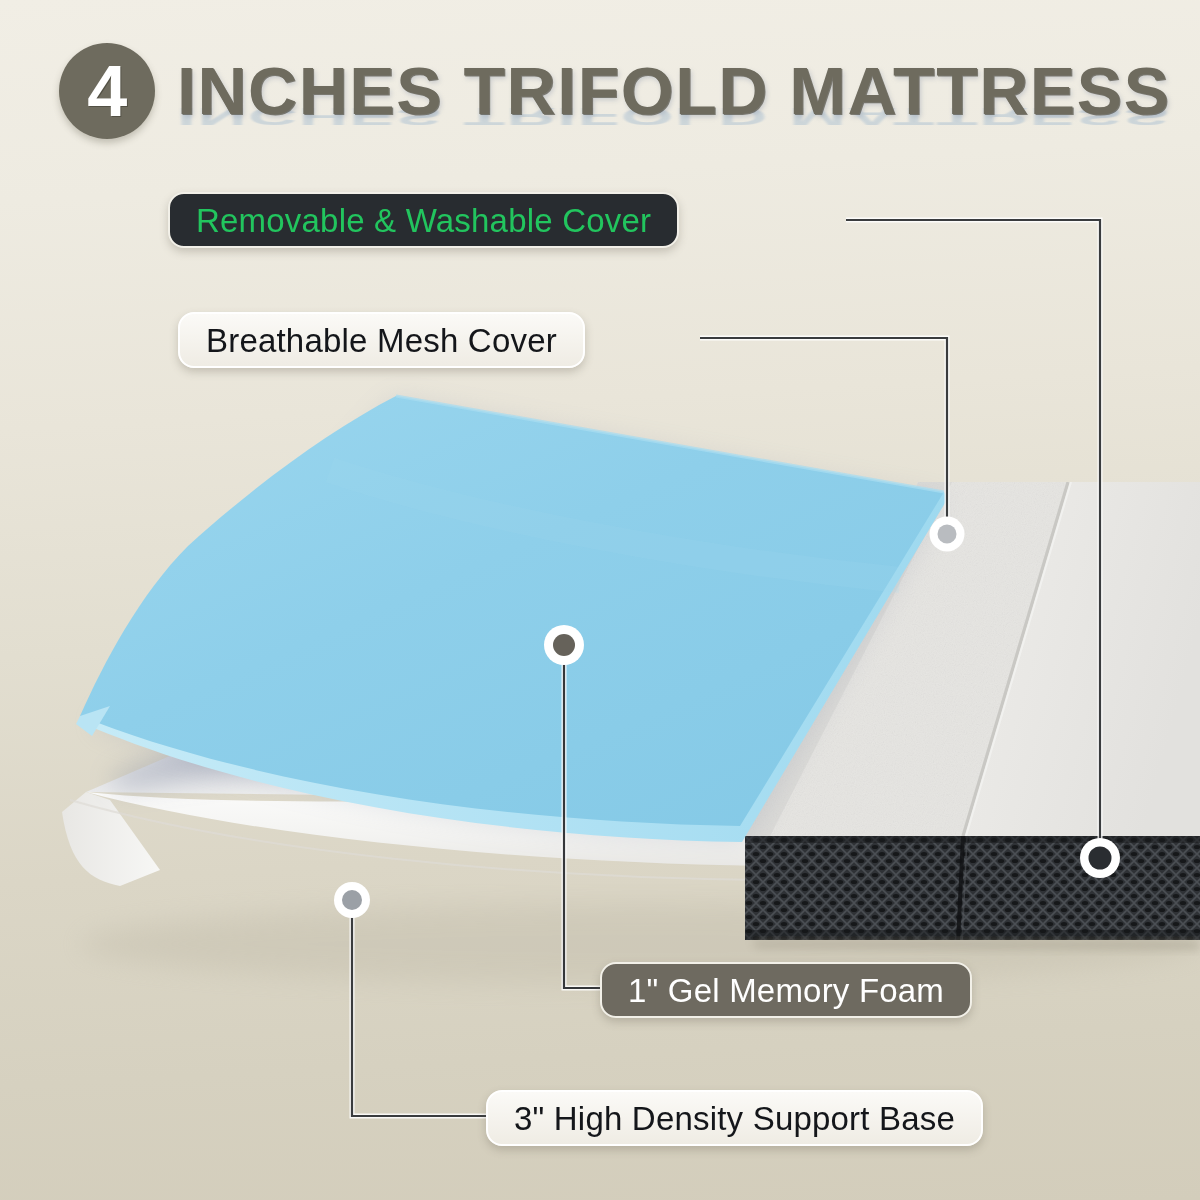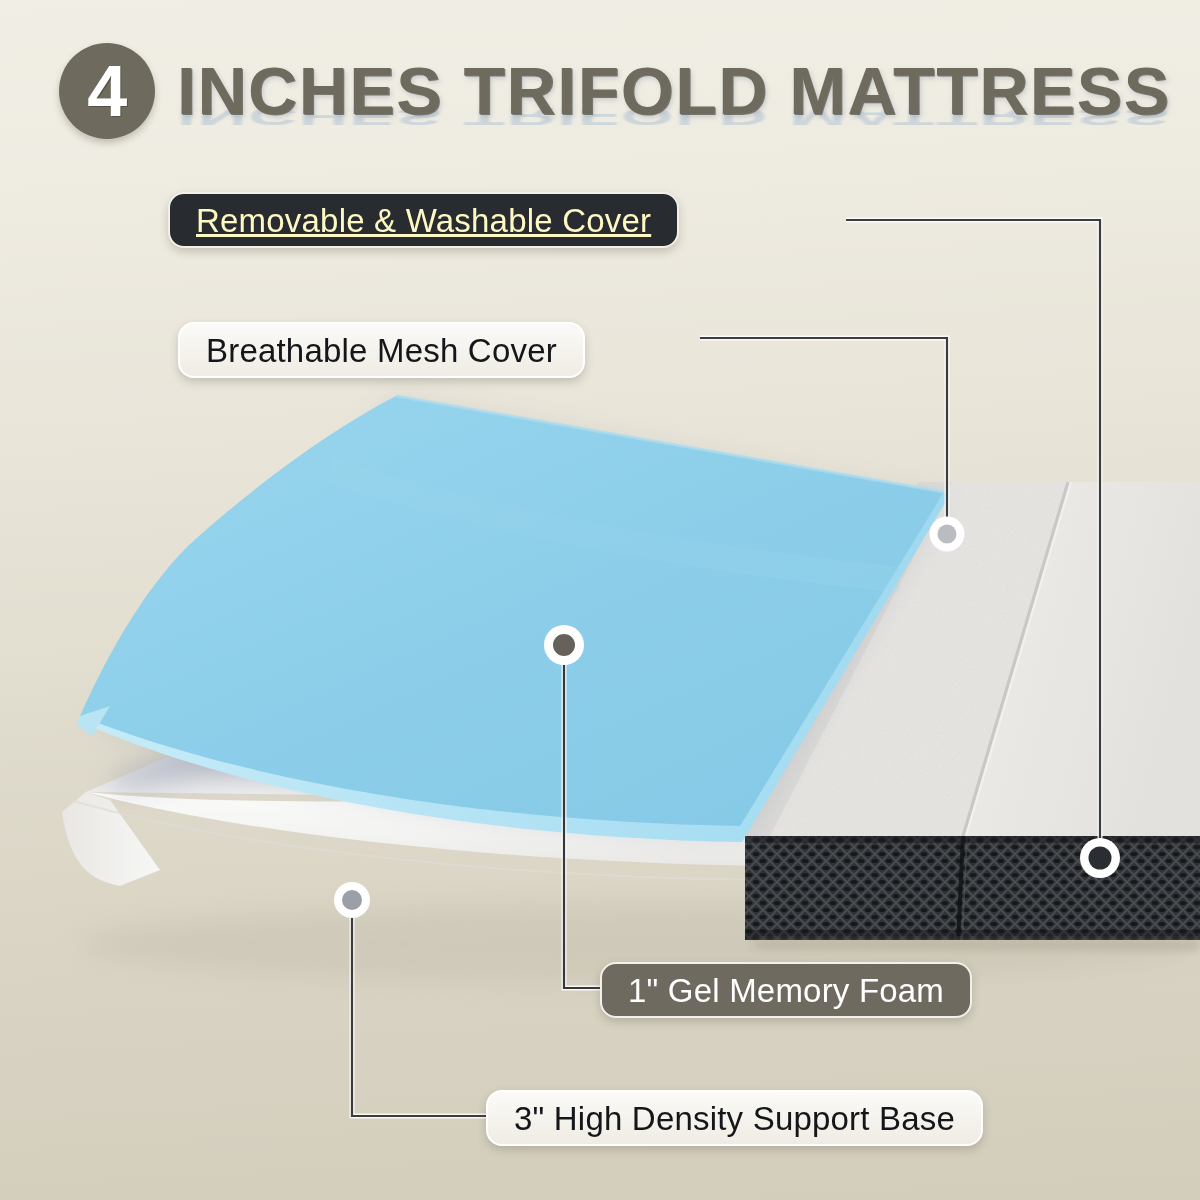--- a/index.html
+++ b/index.html
@@ -111,37 +111,36 @@
     padding: 0 26px;
     border-radius: 16px;
     white-space: nowrap;
     font-size: 33px;
     line-height: 1;
     letter-spacing: 0.2px;
     box-shadow: 0 4px 8px rgba(110,104,88,0.30);
   }
   .callout.dark {
     background: #282c30;
-    color: #fef9c3;
+    color: #22c55e;
     border: 2px solid #f2f0e8;
-    text-decoration: underline;
   }
   .callout.light {
     background: linear-gradient(180deg, #fbfaf7 0%, #efece4 100%);
     color: #14161a;
     border: 2px solid #ffffff;
   }
   .callout.olive {
     background: #6e6a60;
     color: #ffffff;
     border: 2px solid #f2f0e8;
   }
 
   #callout-removable  { left: 168px; top: 192px;  }
-  #callout-mesh       { left: 178px; top: 322px;  }
+  #callout-mesh       { left: 178px; top: 312px;  }
   #callout-gel        { left: 600px; top: 962px;  }
   #callout-base       { left: 486px; top: 1090px; }
 </style>
 </head>
 <body>
 
 <div id="stage">
 
   <div id="title-reflection" aria-hidden="true">
     <div class="rspacer"></div>

